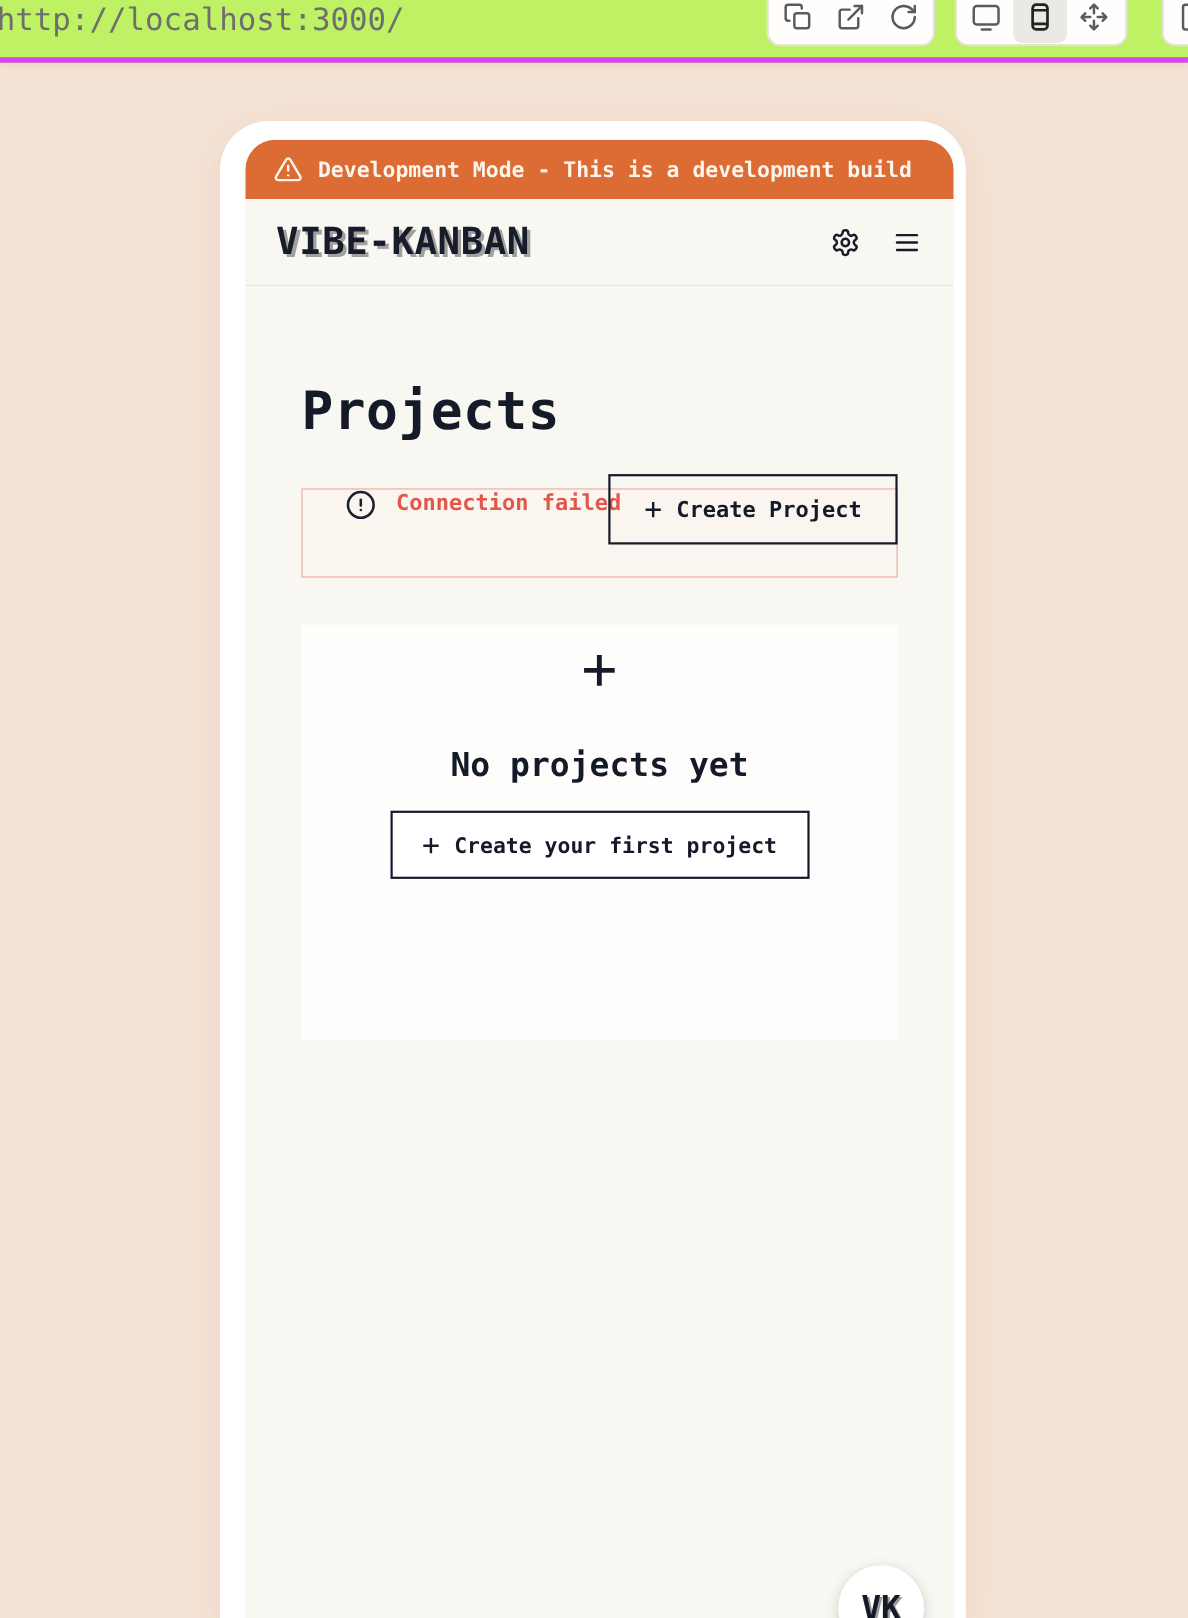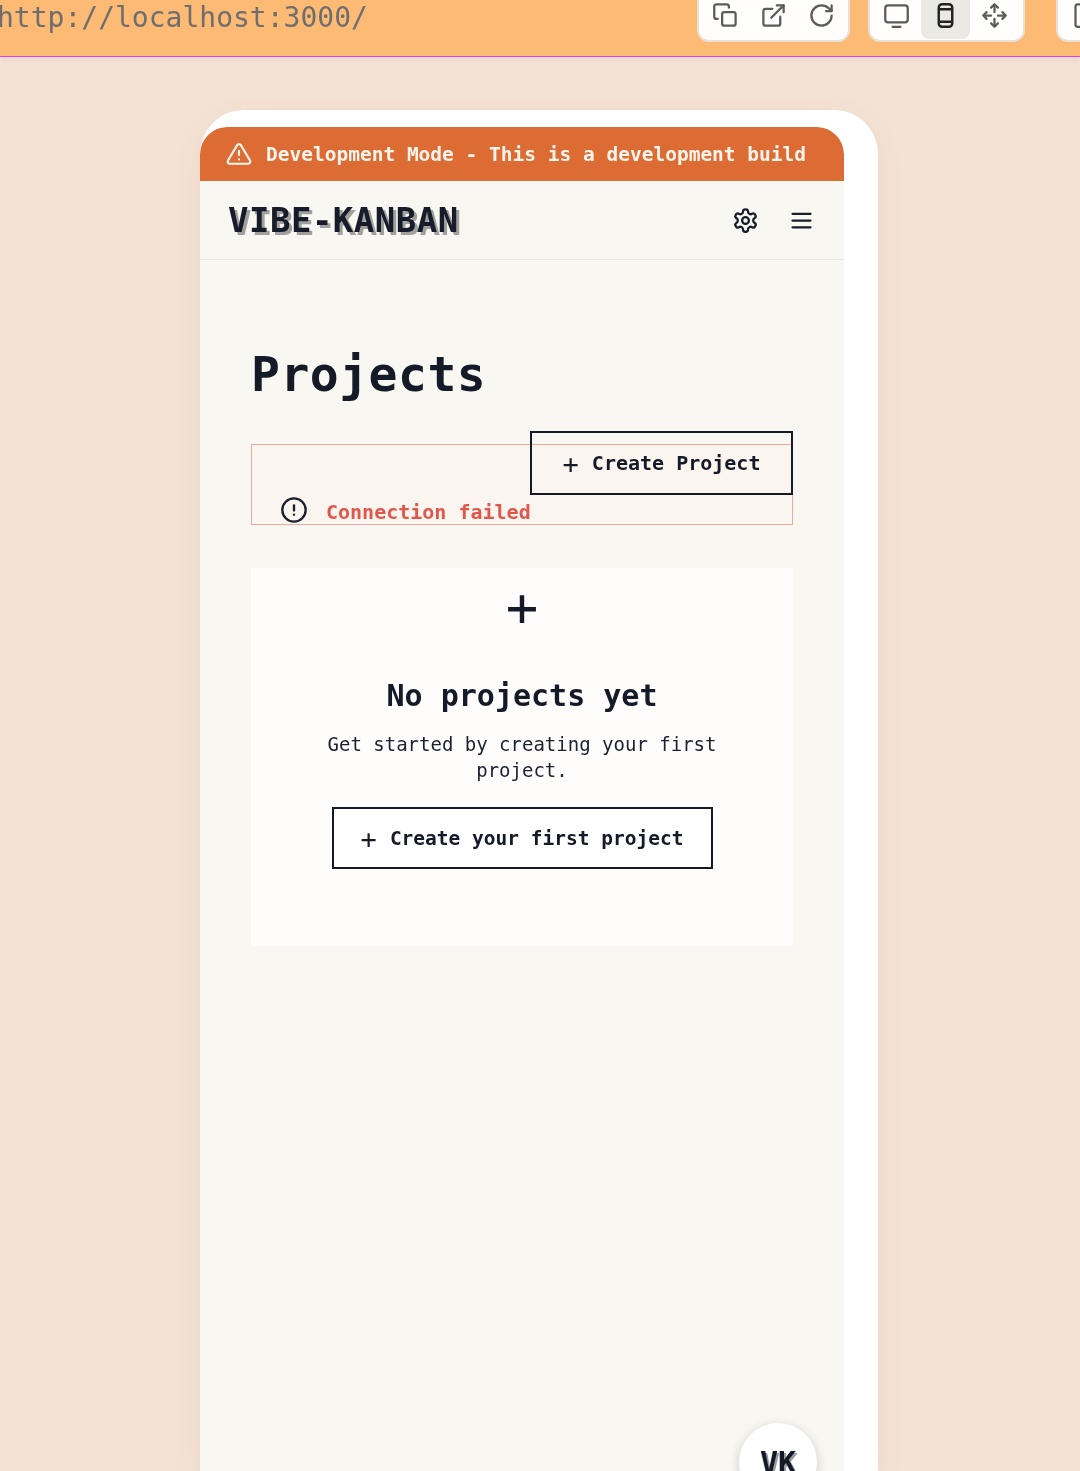--- a/index.html
+++ b/index.html
@@ -6,21 +6,21 @@
   html,body { overflow:hidden; }
   body {
     width:1080px; height:1471px; position:relative;
     background:#f4e2d4;
     font-family:"DejaVu Sans Mono", monospace;
   }
 
   
   .toolbar {
     position:absolute; top:0; left:0; width:1080px; height:57px;
-    background:#fdba74; border-bottom:1px solid #d946ef;
+    background:#bef264; border-bottom:5px solid #d946ef;
     box-shadow:0 3px 5px rgba(120,90,60,0.08);
     z-index:5;
   }
   .url {
     position:absolute; left:-3px; top:-1px;
     font-size:28px; line-height:38px; color:#6e6e6e;
     white-space:nowrap;
   }
   .tb-group {
     position:absolute; top:-11px; height:53px;
@@ -35,21 +35,21 @@
   .tb-btn.active { background:#ebe9e4; }
   .tb-btn.active svg { stroke:#232323; stroke-width:2.2; }
 
   
   .device-frame {
     position:absolute; left:200px; top:110px; width:678px; height:1361px;
     background:#ffffff; border-radius:44px 44px 0 0;
     box-shadow:0 8px 30px rgba(120,90,60,0.07);
   }
   .app {
-    position:absolute; left:0; top:17px; width:644px; height:1344px;
+    position:absolute; left:23px; top:17px; width:644px; height:1344px;
     background:#f9f7f1; border-radius:27px 27px 0 0; overflow:hidden;
   }
 
   
   .banner {
     height:54px; background:#dc6b34; border-radius:27px 27px 0 0;
     display:flex; align-items:center; padding:0 26px; gap:14px;
     color:#fdf4ec; font-size:19.5px; font-weight:bold; white-space:nowrap;
   }
   .banner svg { width:26px; height:26px; stroke:#fdf4ec; fill:none; stroke-width:2; stroke-linecap:round; stroke-linejoin:round; flex:none; }
@@ -75,21 +75,21 @@
   .btn-create {
     position:absolute; top:93px; right:0; width:263px; height:64px;
     border:2px solid #141a28; background:transparent;
     display:flex; align-items:center; justify-content:center; gap:13px;
     font-family:inherit; font-size:20px; font-weight:bold; color:#141a28; cursor:pointer;
   }
   .plus-thin { font-weight:400; font-size:27px; line-height:27px; }
 
   .alert-box {
     margin-top:34px; height:81px; border:1.5px solid #efa89c; background:#faf5ef;
-    display:flex; align-items:flex-end; padding:0 28px; gap:18px;
+    display:flex; align-items:flex-start; padding:0 39px; gap:18px;
   }
   .alert-box svg { width:28px; height:28px; stroke:#1a2030; fill:none; stroke-width:2; stroke-linecap:round; stroke-linejoin:round; flex:none; }
   .alert-text { color:#e2574b; font-size:20px; font-weight:bold; }
 
   .empty-card {
     margin-top:43px; height:378px; background:#fefdfb; text-align:center; padding-top:20px;
   }
   .empty-plus { font-size:54px; line-height:40px; font-weight:400; color:#141a28; }
   .empty-title { margin-top:50px; font-size:30px; font-weight:bold; color:#141a28; }
   .empty-desc { margin:18px auto 0; max-width:460px; font-size:19px; line-height:26px; color:#1b2130; }
@@ -219,21 +219,20 @@
             <circle cx="12" cy="12" r="10"></circle>
             <line x1="12" y1="8" x2="12" y2="12.5"></line>
             <line x1="12" y1="16" x2="12.01" y2="16"></line>
           </svg>
         <span class="alert-text">Connection failed</span>
       </div>
 
       <div class="empty-card">
         <div class="empty-plus">+</div>
         <div class="empty-title">No projects yet</div>
-        <div class="empty-desc">Get started by creating your first project.</div>
         <button class="btn-first">
           <span class="plus-thin">+</span>
           <span>Create your first project</span>
         </button>
       </div>
     </div>
 
     <div class="avatar">VK</div>
 
   </div>

